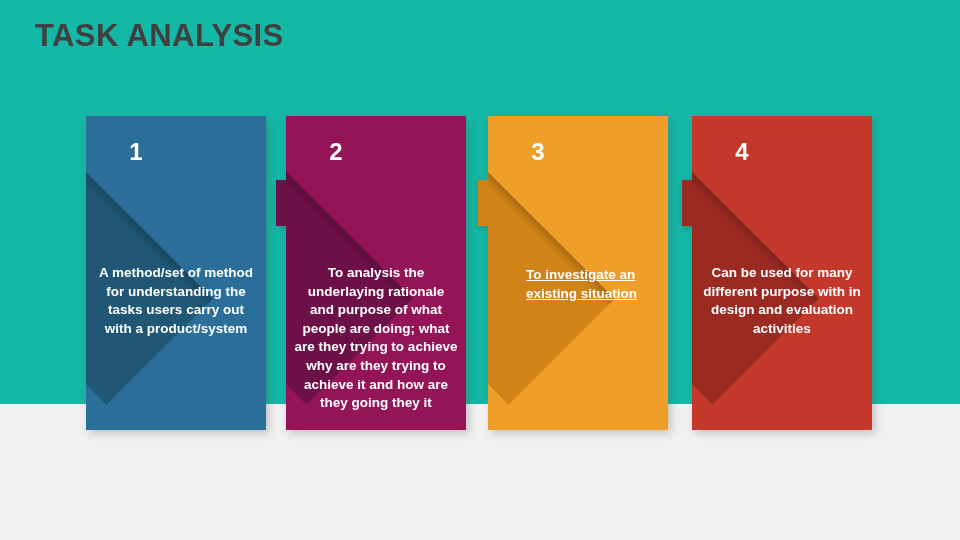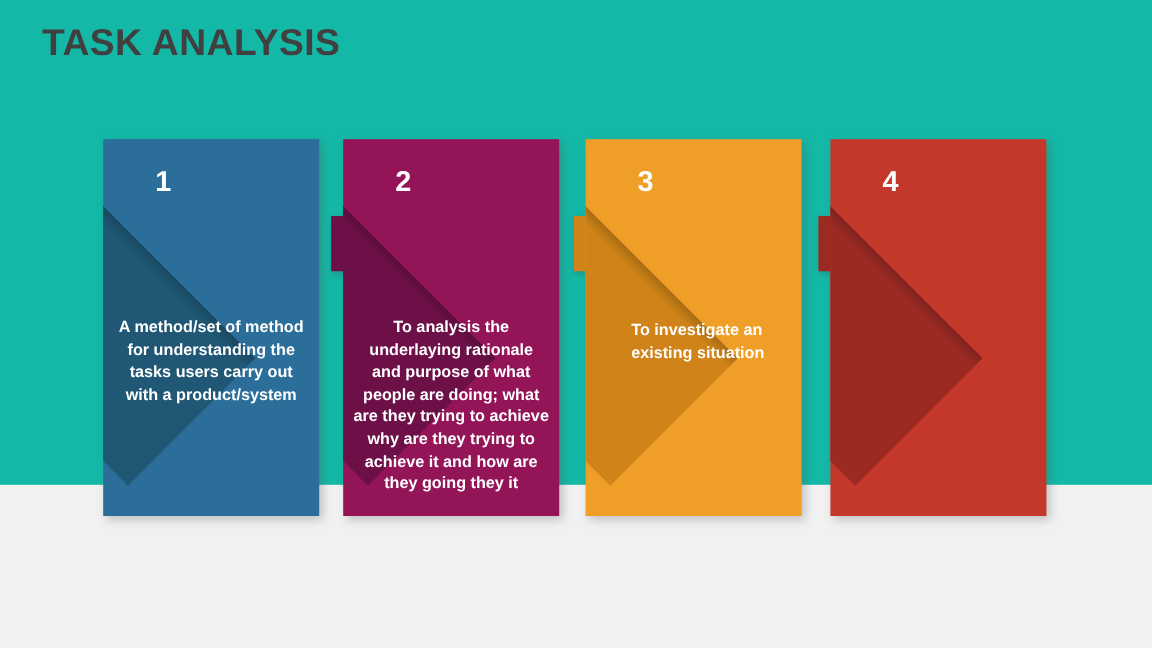--- a/index.html
+++ b/index.html
@@ -151,21 +151,21 @@
     top: 232px;
   }
 
   
   #card-1 { left: 86px;  --base:#2a6e99; --dark:#1f5775; }
   #card-2 { left: 286px; --base:#941458; --dark:#6d1048; }
   #card-3 { left: 488px; --base:#ef9f27; --dark:#cf8318; }
   #card-4 { left: 692px; --base:#c4382c; --dark:#9b2a23; }
 
   
-  #card-3 .card-text { top: 118px; }
+  #card-3 .card-text { top: 118px; text-decoration: underline; }
 </style>
 </head>
 <body>
 
 <div id="slide">
 
   <div id="page-title">TASK ANALYSIS</div>
 
   <div class="card" id="card-1">
     <div class="card-shadow"></div>
@@ -199,16 +199,17 @@
     </div>
   </div>
 
   <div class="card" id="card-4">
     <div class="card-shadow"></div>
     <div class="ribbon-tab"></div>
     <div class="card-body">
       <div class="diag-band"></div>
       <div class="diag-edge"></div>
       <div class="card-number">4</div>
+      <div class="card-text">Can be used for many different purpose with in design and evaluation activities</div>
     </div>
   </div>
 
 </div>
 
 </body></html>

